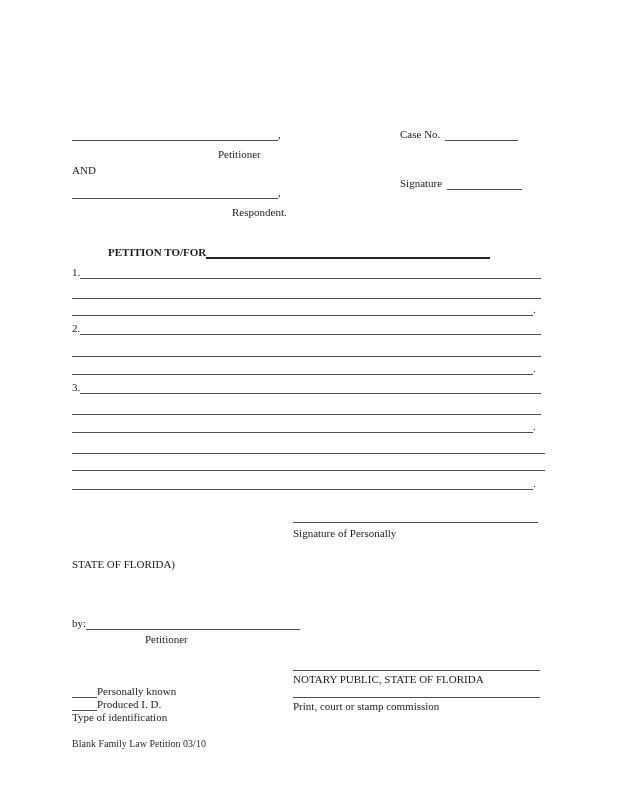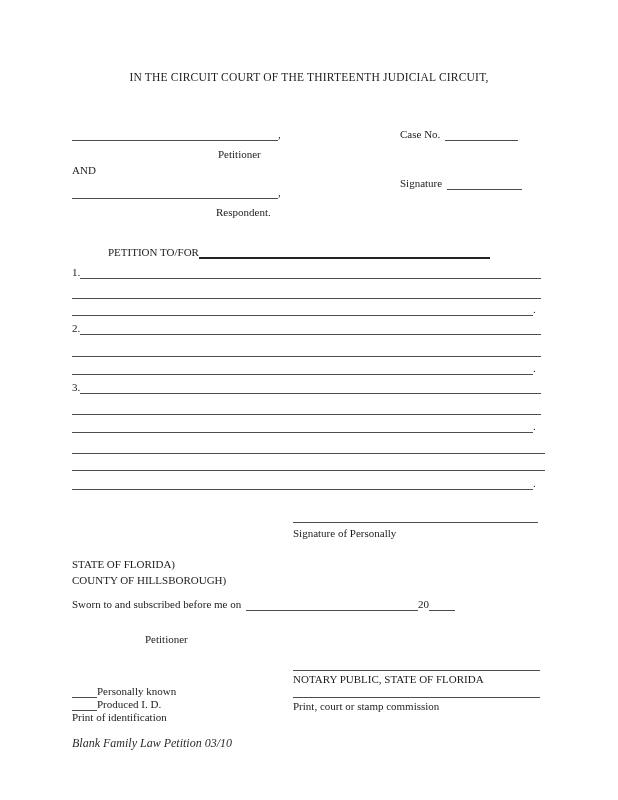--- a/index.html
+++ b/index.html
@@ -11,51 +11,50 @@
     color:#1c1c1c;
     font-size:11px;
     overflow:hidden;
   }
   .abs{position:absolute;white-space:nowrap;line-height:13px;}
   .ctr{left:0;width:618px;text-align:center;}
   .title{font-size:11.5px;letter-spacing:.2px;}
   .row{display:flex;align-items:flex-end;}
   .fl{border-bottom:1px solid #4d4d4d;height:13px;display:inline-block;box-sizing:border-box;}
   .grow{flex:1;}
-  .b{font-weight:normal;}
+  .b{font-weight:bold;}
   .bline{border-bottom:2px solid #222;}
   .gap{margin-right:5px;}
-  .footer{font-size:12px;color:#2a2a2a;font-style:italic;}
+  .footer{font-size:10px;color:#2a2a2a;}
 </style>
 </head>
 <body>
 
 <div class="page">
 
-  <div class="abs ctr title" style="top:71px">IN THE CIRCUIT COURT OF THE THIRTEENTH JUDICIAL CIRCUIT,</div>
 
   <div class="abs row" style="left:72px;top:128px;width:212px">
     <span class="fl" style="width:206px"></span>
       <span>,</span>
   </div>
   <div class="abs row" style="left:400px;top:128px;width:118px">
     <span class="gap">Case No.</span>
       <span class="fl grow"></span>
   </div>
   <div class="abs" style="left:218px;top:148px">Petitioner</div>
   <div class="abs" style="left:72px;top:164px">AND</div>
   <div class="abs row" style="left:400px;top:177px;width:122px">
     <span class="gap">Signature</span>
       <span class="fl grow"></span>
   </div>
   <div class="abs row" style="left:72px;top:186px;width:212px">
     <span class="fl" style="width:206px"></span>
       <span>,</span>
   </div>
-  <div class="abs" style="left:216px;top:206px">Respondent.</div>
+  <div class="abs" style="left:232px;top:206px">Respondent.</div>
 
   <div class="abs row" style="left:108px;top:246px;width:382px">
     <span class="b">PETITION TO/FOR</span>
       <span class="fl grow bline"></span>
   </div>
 
   <div class="abs row" style="left:72px;top:266px;width:469px">
     <span>1.</span>
       <span class="fl grow"></span>
   </div>
@@ -99,42 +98,39 @@
   </div>
   <div class="abs row" style="left:72px;top:477px;width:466px">
     <span class="fl" style="width:461px"></span>
       <span>.</span>
   </div>
 
   <div class="abs fl" style="left:293px;top:510px;width:245px"></div>
   <div class="abs" style="left:293px;top:527px">Signature of Personally</div>
 
   <div class="abs" style="left:72px;top:558px">STATE OF FLORIDA)</div>
-  <div class="abs" style="left:72px;top:574px">COUNTY OF HILLSBOROUGH)</div>
 
-  <div class="abs row" style="left:72px;top:598px;width:383px">
-    <span class="gap">Sworn to and subscribed before me on</span>
+  <div class="abs row" style="left:72px;top:617px;width:228px">
+    <span>by:</span>
       <span class="fl grow"></span>
-      <span>20</span>
-      <span class="fl" style="width:26px"></span>
   </div>
   <div class="abs" style="left:145px;top:633px">Petitioner</div>
 
   <div class="abs fl" style="left:293px;top:658px;width:247px"></div>
   <div class="abs" style="left:293px;top:673px">NOTARY PUBLIC, STATE OF FLORIDA</div>
 
   <div class="abs row" style="left:72px;top:685px">
     <span class="fl" style="width:25px"></span>
       <span>Personally known</span>
   </div>
   <div class="abs fl" style="left:293px;top:685px;width:247px"></div>
 
   <div class="abs row" style="left:72px;top:698px">
     <span class="fl" style="width:25px"></span>
       <span>Produced I. D.</span>
   </div>
   <div class="abs" style="left:293px;top:700px">Print, court or stamp commission</div>
 
-  <div class="abs" style="left:72px;top:711px">Print of identification</div>
+  <div class="abs" style="left:72px;top:711px">Type of identification</div>
 
   <div class="abs footer" style="left:72px;top:737px">Blank Family Law Petition 03/10</div>
 
 </div>
 
 </body></html>

